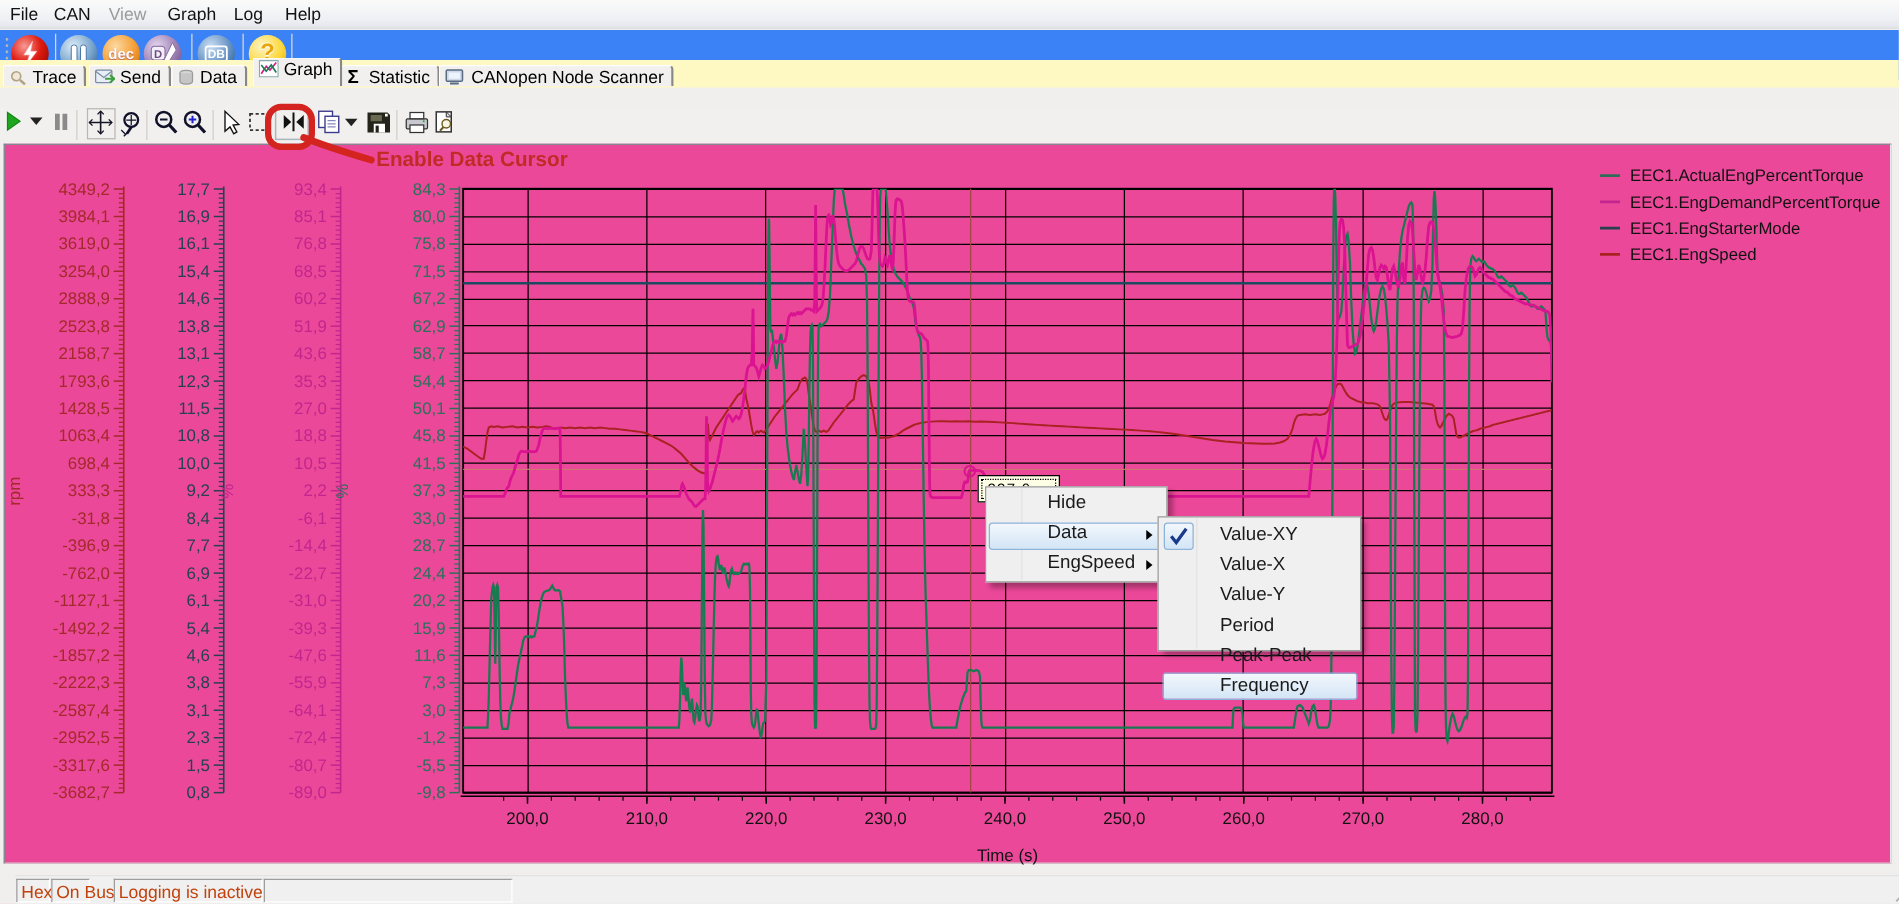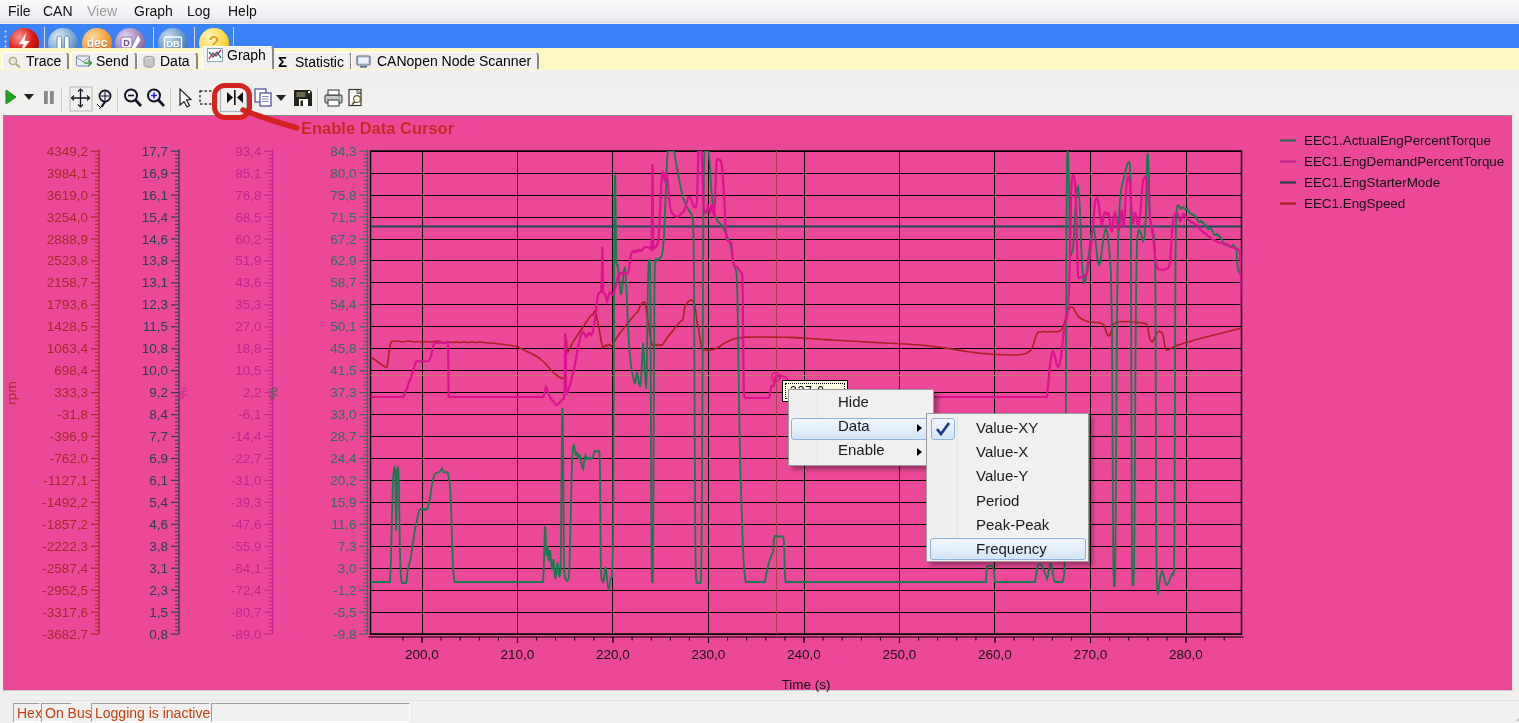--- a/index.html
+++ b/index.html
@@ -936,24 +936,24 @@
 </div>
 <div id="tip">
     <div class="inner">237,0&nbsp; 8,4</div>
   </div>
 <div class="menu" id="menu1" style="left:788px;top:389px;width:146px;height:77px">
   <div style="position:absolute;left:1px;top:1px;bottom:1px;width:28px;background:#efefef;border-right:1px solid #e2e2e2"></div>
   <div class="mitem" style="top:3px">Hide</div>
   <div class="hl" style="left:2px;top:28px;width:140px;height:22px"></div>
   <div class="mitem" style="top:27px">Data</div>
     <div class="marrow" style="left:128px;top:34px"></div>
-  <div class="mitem" style="top:51px">Enable</div>
+  <div class="mitem" style="top:51px">EngSpeed</div>
     <div class="marrow" style="left:128px;top:58px"></div>
 </div>
-<div class="menu" id="menu2" style="left:926px;top:413px;width:163px;height:149px">
+<div class="menu" id="menu2" style="left:926px;top:413px;width:163px;height:108px">
   <div style="position:absolute;left:1px;top:1px;bottom:1px;width:30px;background:#efefef;border-right:1px solid #e2e2e2"></div>
   <div class="hl" style="left:4px;top:4px;width:24px;height:22px"></div>
   <svg style="position:absolute;left:8px;top:7px" width="17" height="17">
       <path d="M2 8 L6 13 L14 2" fill="none" stroke="#1a3a8c" stroke-width="2.6"></path>
     </svg>
   <div class="mitem" style="top:5px">Value-XY</div>
   <div class="mitem" style="top:29px">Value-X</div>
   <div class="mitem" style="top:53px">Value-Y</div>
   <div class="mitem" style="top:78px">Period</div>
   <div class="mitem" style="top:102px">Peak-Peak</div>

